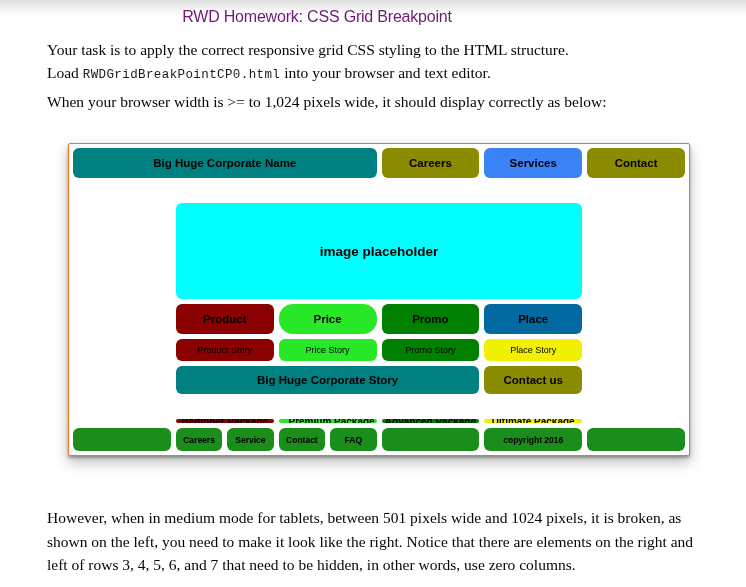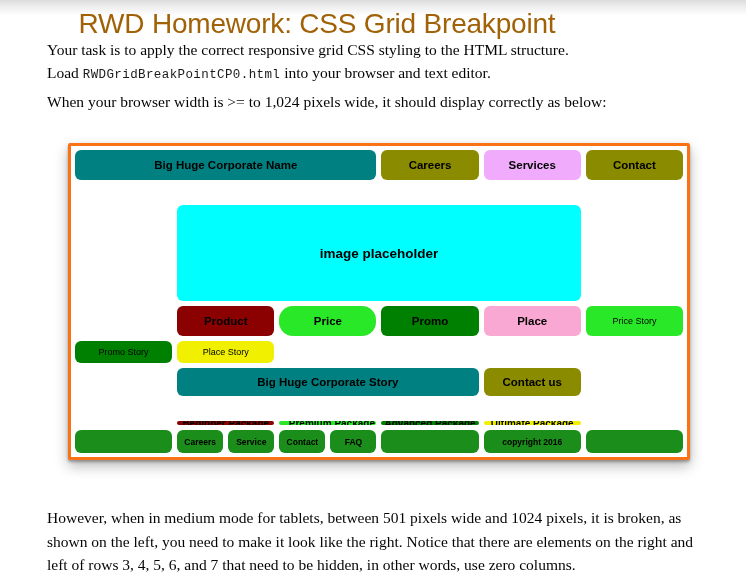--- a/index.html
+++ b/index.html
@@ -7,38 +7,38 @@
     width:746px;height:587px;position:relative;background:#ffffff;
     font-family:"Liberation Serif", serif;color:#000;overflow:hidden;
   }
   .top-fade{
     position:absolute;left:0;top:0;width:746px;height:16px;
     background:linear-gradient(180deg,#dcdcdc 0%,#efefef 45%,#ffffff 100%);
   }
   .page-title{
     position:absolute;left:0;top:8px;width:634px;margin:0;
     text-align:center;font-family:"Liberation Sans", sans-serif;
-    font-size:28px;font-weight:500;color:#a16207;letter-spacing:-0.2px;
+    font-size:16px;font-weight:500;color:#701a75;letter-spacing:-0.2px;
   }
   .intro{
     position:absolute;left:47px;top:38px;margin:0;
     font-size:15.5px;line-height:23px;color:#050505;
   }
   .intro code{
     font-family:"Liberation Mono", monospace;
     font-size:12.5px;letter-spacing:0.4px;color:#1a1a1a;
   }
   .note{
     position:absolute;left:47px;top:93px;margin:0;
     font-size:15.5px;color:#050505;
   }
   .mockup{
     position:absolute;left:68px;top:143px;width:622px;
     background:#ffffff;padding:4px;border-radius:2px;
-    border:3px solid #f97316;
+    border:1px solid #f97316;
     box-shadow:0 2px 3px rgba(0,0,0,0.30), 0 6px 14px rgba(0,0,0,0.28);
     box-sizing:border-box;
   }
   .grid{
     display:grid;
     grid-template-columns:repeat(12,1fr);
     grid-template-rows:30px 116px 30px 22px 28px 24px 23px;
     gap:5px;
   }
   .cell{
@@ -64,27 +64,28 @@
 <h1 class="page-title">RWD Homework: CSS Grid Breakpoint</h1>
 
 <p class="intro"><span>Your task is to apply the correct responsive grid CSS styling to the HTML structure.</span><br><span>Load </span><code>RWDGridBreakPointCP0.html</code><span> into your browser and text editor.</span></p>
 
 <p class="note">When your browser width is &gt;= to 1,024 pixels wide, it should display correctly as below:</p>
 
 <div class="mockup">
   <div class="grid">
       <div class="cell s-lg" style="background: rgb(0, 128, 128); grid-column: span 6;">Big Huge Corporate Name</div>
       <div class="cell s-lg" style="background: rgb(139, 139, 0); grid-column: span 2;">Careers</div>
-      <div class="cell s-lg" style="background: #f0abfc; grid-column: span 2;">Services</div>
+      <div class="cell s-lg" style="background: #3b82f6; grid-column: span 2;">Services</div>
       <div class="cell s-lg" style="background: rgb(139, 139, 0); grid-column: span 2;">Contact</div>
       <div class="cell s-xl" style="background: rgb(0, 255, 255); grid-column: 3 / span 8;">image placeholder</div>
       <div class="cell s-lg" style="background: rgb(139, 0, 0); grid-column: 3 / span 2;">Product</div>
       <div class="cell s-lg" style="background: rgb(40, 232, 40); grid-column: span 2; border-radius: 14px;">Price</div>
       <div class="cell s-lg" style="background: rgb(0, 128, 0); grid-column: span 2;">Promo</div>
-      <div class="cell s-lg" style="background: #f9a8d4; grid-column: span 2;">Place</div>
+      <div class="cell s-lg" style="background: #0369a1; grid-column: span 2;">Place</div>
+      <div class="cell s-sm" style="background: rgb(139, 0, 0); grid-column: 3 / span 2;">Product Story</div>
       <div class="cell s-sm" style="background: rgb(40, 232, 40); grid-column: span 2;">Price Story</div>
       <div class="cell s-sm" style="background: rgb(0, 128, 0); grid-column: span 2;">Promo Story</div>
       <div class="cell s-sm" style="background: rgb(240, 240, 0); grid-column: span 2;">Place Story</div>
       <div class="cell s-lg" style="background: rgb(0, 128, 128); grid-column: 3 / span 6;">Big Huge Corporate Story</div>
       <div class="cell s-lg" style="background: rgb(139, 139, 0); grid-column: span 2;">Contact us</div>
       <div class="cell s-md" style="background: rgb(139, 0, 0); grid-column: 3 / span 2;">Beginner Package</div>
       <div class="cell s-md" style="background: rgb(40, 232, 40); grid-column: span 2; padding-left: 8px;">Premium Package</div>
       <div class="cell s-md" style="background: rgb(0, 128, 0); grid-column: span 2;">Advanced Package</div>
       <div class="cell s-md" style="background: rgb(240, 240, 0); grid-column: span 2;">Ultimate Package</div>
       <div class="cell s-smb" style="background: rgb(26, 141, 26); grid-column: 1 / span 2;"></div>

